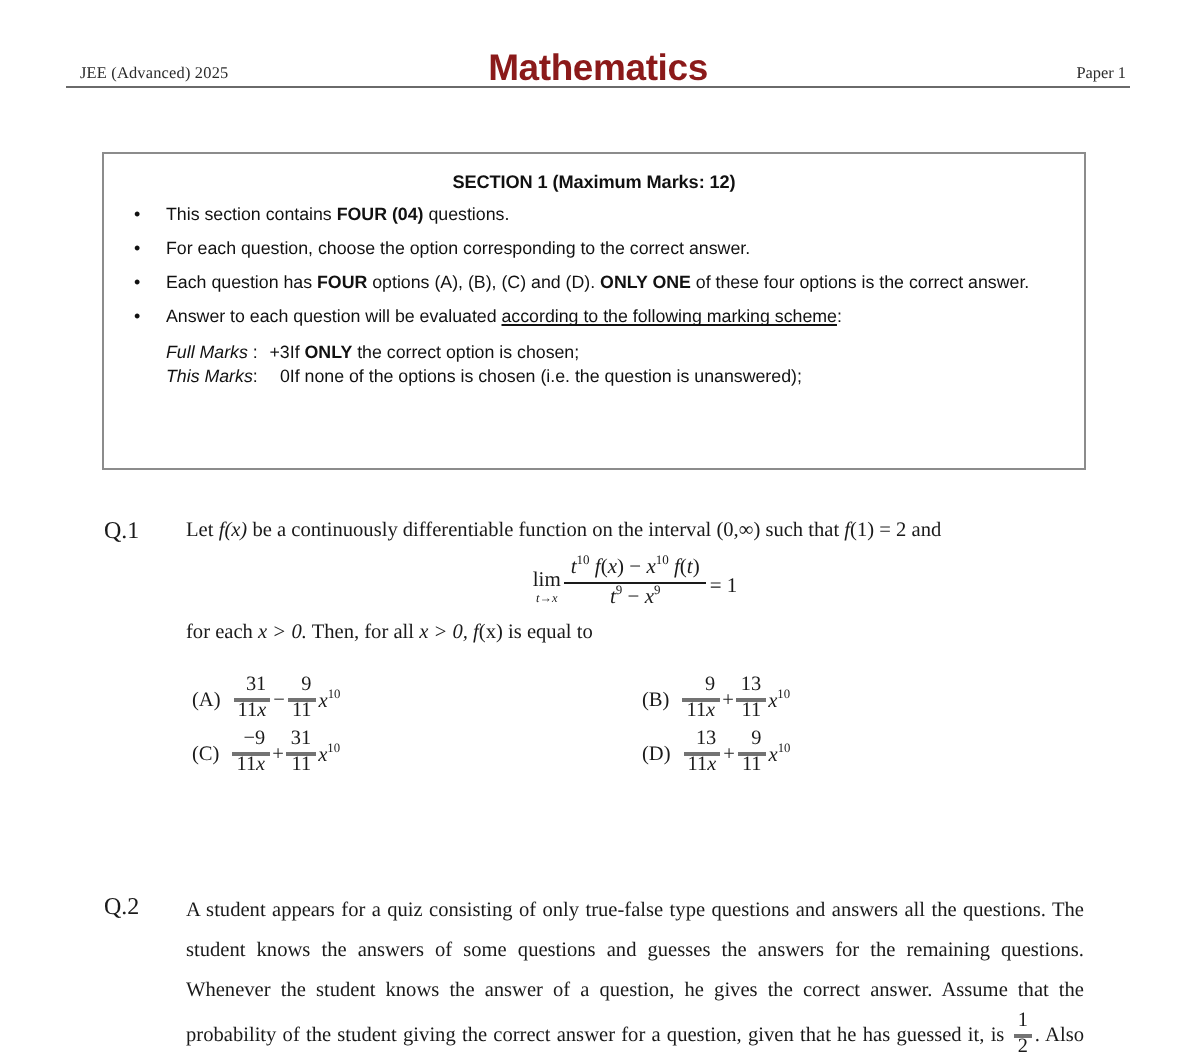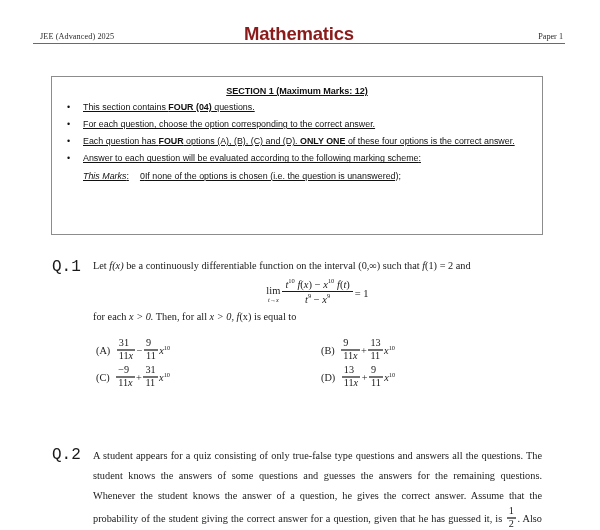--- a/index.html
+++ b/index.html
@@ -64,21 +64,20 @@
     left: 51px;
     top: 76px;
     width: 492px;
     height: 159px;
     border: 1px solid #8c8c8c;
     box-sizing: border-box;
     background: #fff;
     font-family: "Liberation Sans", sans-serif;
     font-size: 8.9px;
     color: #111;
-    text-decoration: underline;
   }
   .instr-title {
     text-align: center;
     font-weight: bold;
     font-size: 9.1px;
     margin-top: 9px;
     margin-bottom: 5px;
     letter-spacing: -0.05px;
   }
   .bullets {
@@ -130,39 +129,38 @@
   .question {
     position: absolute;
     font-family: "Liberation Serif", serif;
     font-size: 10.3px;
     color: #1a1a1a;
   }
   .q-label {
     position: absolute;
     left: 0;
     top: 0;
-    font-size: 16px;
-    font-family: Liberation Mono, monospace;
+    font-size: 12px;
   }
   .q-body {
     margin-left: 41px;
     text-align: justify;
     line-height: 1.5;
   }
   .q1 { left: 52px; top: 258px; width: 490px; }
   .q2 { left: 52px; top: 446px; width: 490px; }
 
   .mi { font-style: italic; }
   .nowrap { white-space: nowrap; }
 
   
   .frac {
     display: inline-block;
     vertical-align: -0.52em;
-    text-align: left;
+    text-align: right;
     line-height: 1.06;
     margin: 0 1.5px;
     font-size: 0.99em;
   }
   .frac .num { display: block; padding: 0 2px; }
   .frac .den { display: block; border-top: 2px solid #737373; padding: 0 2px; }
 
   .sup { font-size: 0.62em; vertical-align: super; }
 
   
@@ -229,20 +227,26 @@
 <div class="instr-box">
   <div class="instr-title">SECTION 1 (Maximum Marks: 12)</div>
   <ul class="bullets" id="bullet-list">
       <li><span>This section contains </span><span class="b">FOUR (04)</span><span> questions.</span></li>
       <li><span>For each question, choose the option corresponding to the correct answer.</span></li>
       <li><span>Each question has </span><span class="b">FOUR</span><span> options (A), (B), (C) and (D). </span><span class="b">ONLY ONE</span><span> of these four options is the correct answer.</span></li>
       <li><span>Answer to each question will be evaluated </span><span class="ul-scheme">according to the following marking scheme</span><span>:</span></li>
     </ul>
   <table class="marks-table">
     <tbody id="marks-body">
+        <tr>
+          <td class="mk-label">Full Marks</td>
+          <td class="mk-colon">:</td>
+          <td class="mk-val">+3</td>
+          <td><span>If </span><span class="b">ONLY</span><span> the correct option is chosen;</span></td>
+        </tr>
         <tr>
           <td class="mk-label">This Marks</td>
           <td class="mk-colon">:</td>
           <td class="mk-val">0</td>
           <td><span>If none of the options is chosen (i.e. the question is unanswered);</span></td>
         </tr>
       </tbody>
   </table>
 </div>
 

